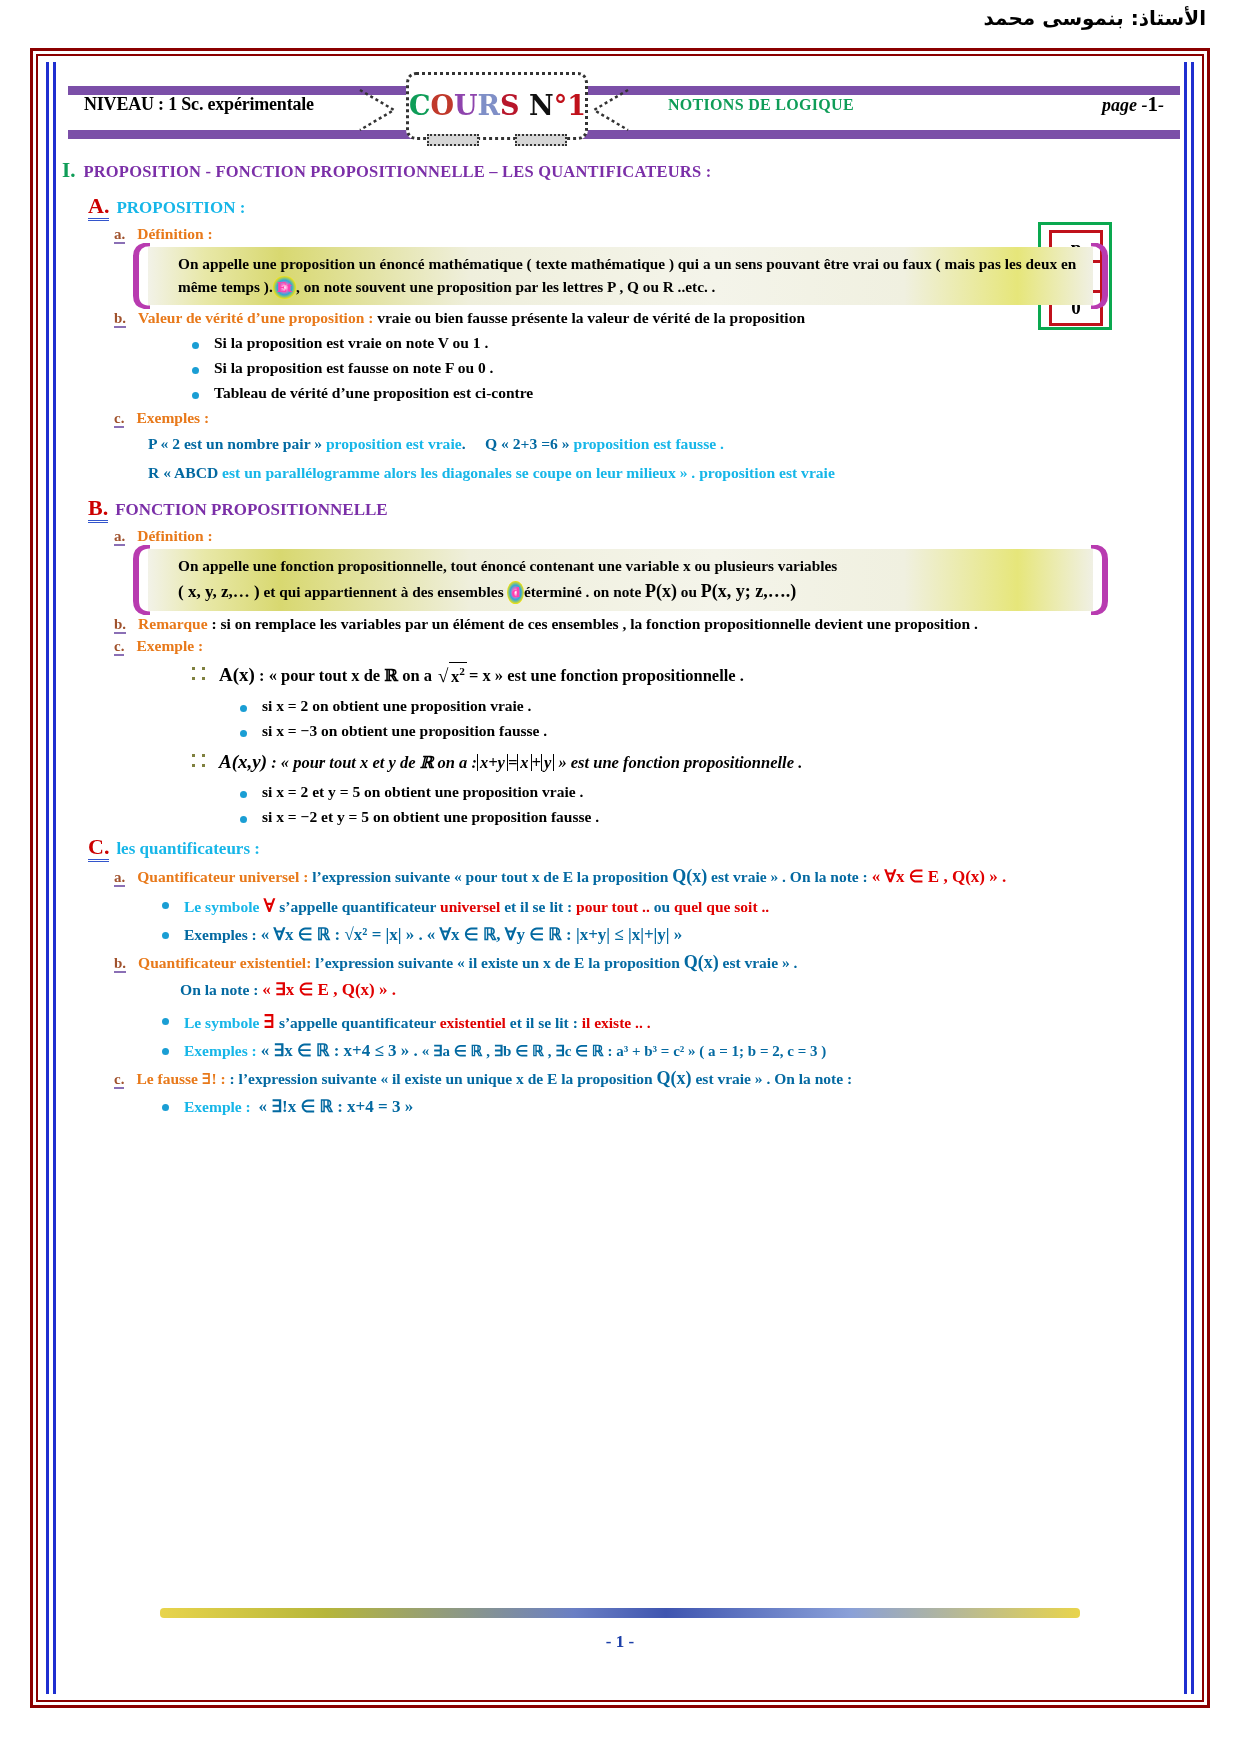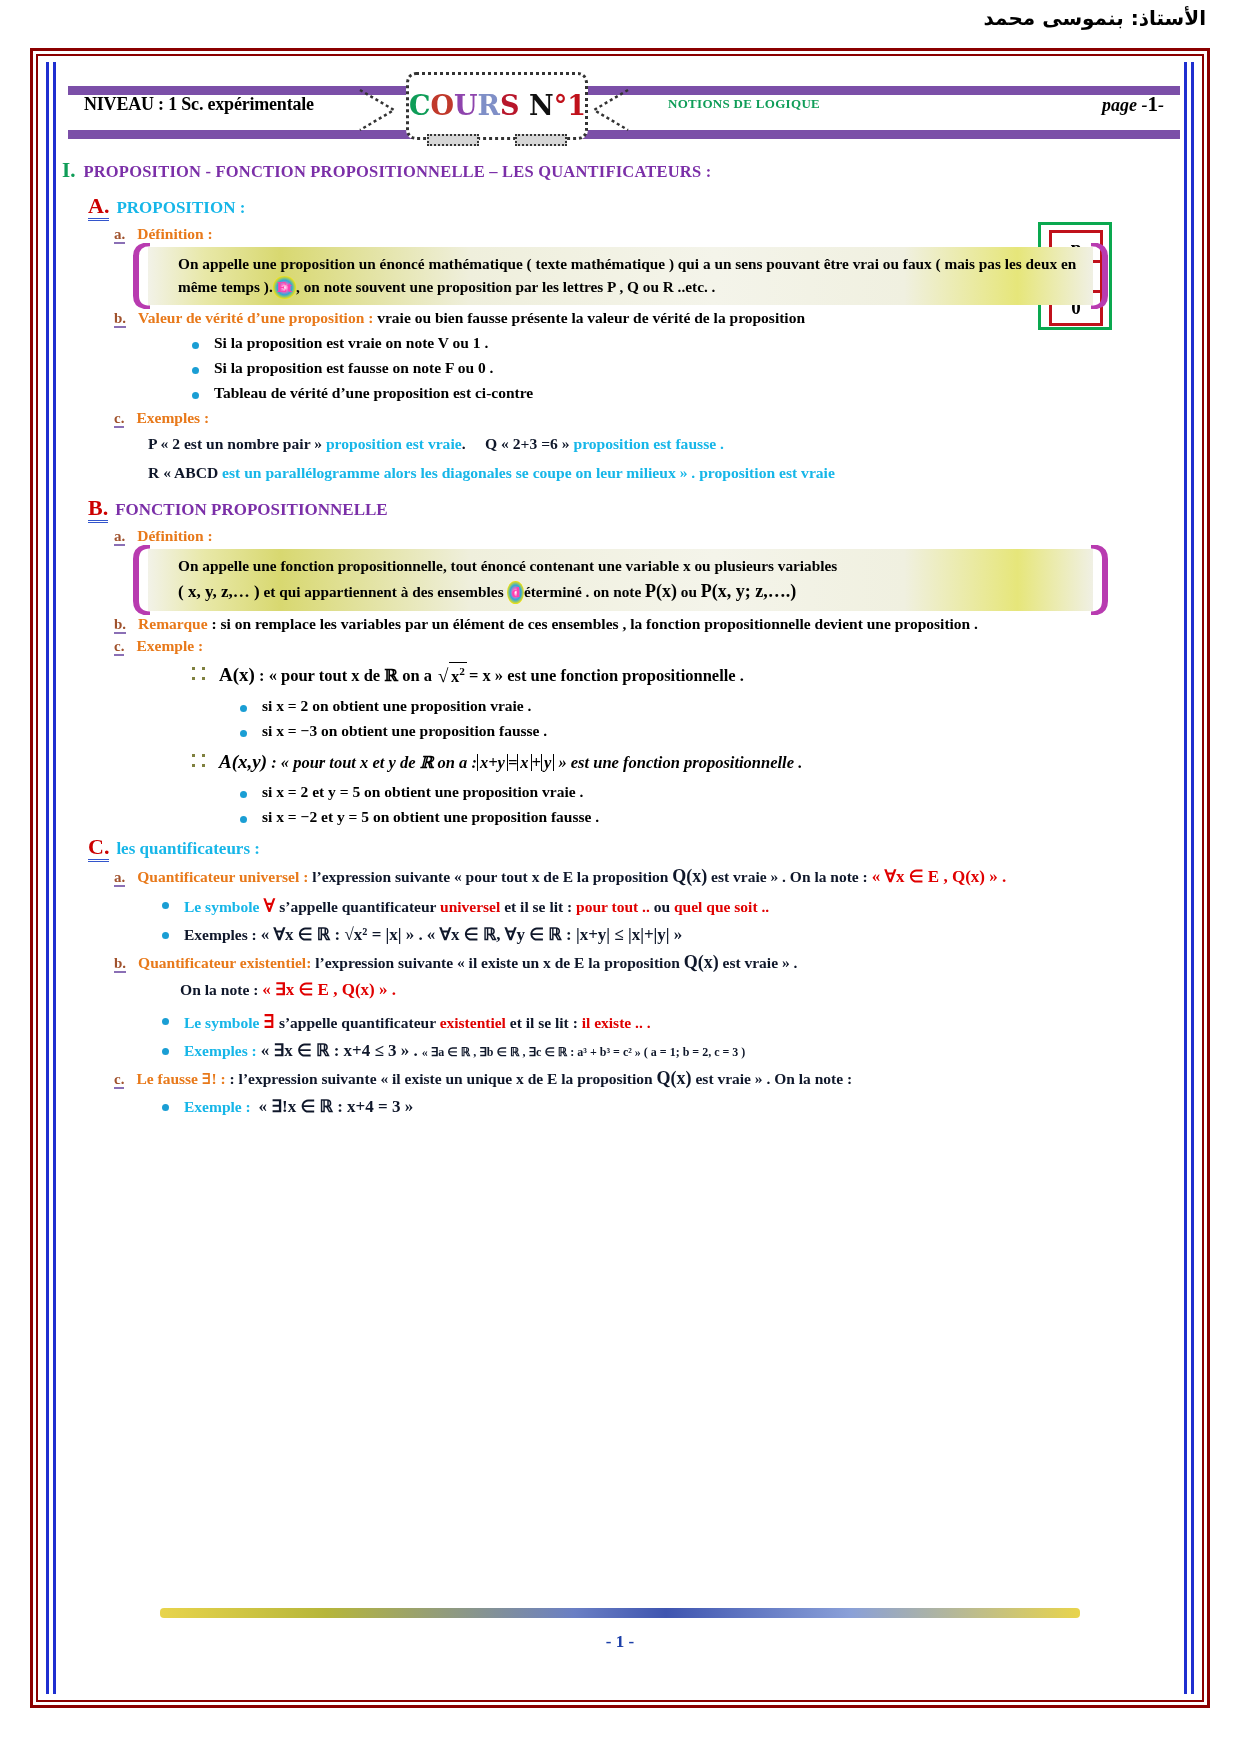--- a/index.html
+++ b/index.html
@@ -107,21 +107,21 @@
     bottom: -9px; height: 12px;
     background: #d6d6d6;
     border: 2px dotted #333;
   }
   .cours-foot.f1 { left: 18px; width: 52px; }
   .cours-foot.f2 { left: 106px; width: 52px; }
 
   .hb-notions {
     position: absolute;
     left: 600px; top: 18px;
-    font-size: 13px; font-weight: bold;
+    font-size: 16px; font-weight: bold;
     color: #0f9d58;
     letter-spacing: 0.3px;
   }
   .hb-page {
     position: absolute;
     right: 16px; top: 14px;
     font-size: 18px; font-weight: bold;
     color: #000;
     font-style: italic;
   }
@@ -226,21 +226,21 @@
   .bul.i2 { margin-left: 122px; }
   .bul.i3 { margin-left: 200px; }
 
   
   .p1 { padding-left: 86px; font-size: 15.6px; font-weight: bold; margin: 5px 0; line-height:1.55; }
   .p2 { padding-left: 130px; font-size: 15.6px; font-weight: bold; margin: 5px 0; line-height:1.55; }
   .p-sub { padding-left: 118px; font-size: 15.6px; font-weight: bold; margin: 4px 0; line-height:1.55;}
 
   .cy { color: #16b6e8; }
   .rd { color: #e00000; }
-  .bk { color: #0f172a; }
+  .bk { color: #0369a1; }
 
   
   .sqb {
     display: inline-block;
     width: 13px; height: 13px;
     background: #7f8040;
     position: relative;
     margin-right: 14px;
     vertical-align: 1px;
   }
@@ -514,21 +514,21 @@
       <span class="cy">Le symbole</span>
       <span class="rd" style="font-size:19px;">∃</span>
       <span class="bk">s’appelle quantificateur</span>
       <span class="rd">existentiel</span>
       <span class="bk">et il se lit :</span>
       <span class="rd">il existe .. .</span>
     </li>
     <li>
       <span class="cy">Exemples :</span>
       <span class="bk mth" style="font-size:17px;">« ∃x ∈ ℝ : x+4 ≤ 3 » .</span>
-      <span class="bk mth" style="font-size:12px;">« ∃a ∈ ℝ , ∃b ∈ ℝ , ∃c ∈ ℝ : a³ + b³ = c² » ( a = 1; b = 2, c = 3 )</span>
+      <span class="bk mth" style="font-size:15px;">« ∃a ∈ ℝ , ∃b ∈ ℝ , ∃c ∈ ℝ : a³ + b³ = c² » ( a = 1; b = 2, c = 3 )</span>
     </li>
   </ul>
 
   <div class="h-sub">
     <span class="ltr">c.</span><span class="lbl">Le fausse ∃! :</span><span class="bk"> : l’expression suivante « il existe un unique x de E la proposition </span><span class="mth bk" style="font-size:18px;">Q(x)</span><span class="bk"> est vraie » . On la note : </span>
   </div>
 
   <ul class="bul i2">
     <li>
       <span class="cy">Exemple :</span>

